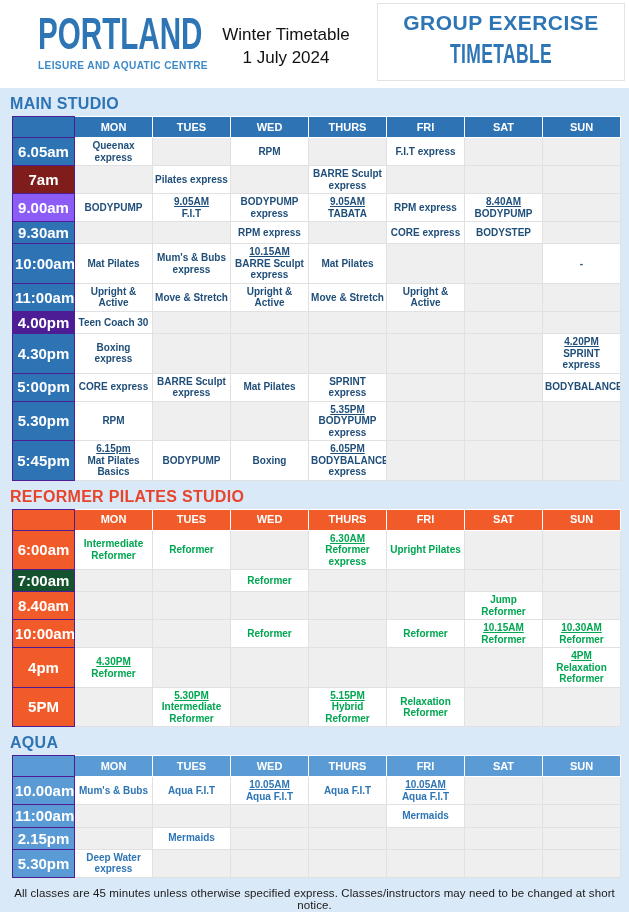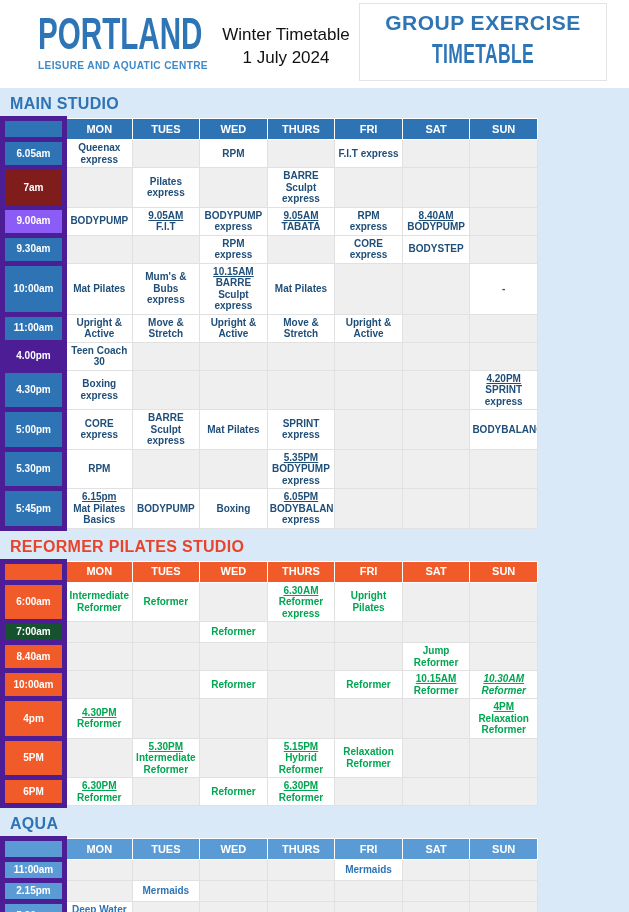--- a/index.html
+++ b/index.html
@@ -19,40 +19,40 @@
   }
   .logo-sub {
     margin-top:9px; font-size:11px; font-weight:700; color:#3E8AC9;
     letter-spacing:0.4px; transform:scale(0.92,1.05); transform-origin:left top; white-space:nowrap;
   }
   .center-title {
     position:absolute; left:178px; top:24px; width:216px; text-align:center;
     color:#111; font-size:17px; line-height:1.35;
   }
   .ge-box {
-    position:absolute; right:22px; top:3px; width:248px; height:78px;
+    position:absolute; right:4px; top:3px; width:248px; height:78px;
     background:#FFFFFF; border:1px solid #E3E3E3; text-align:center;
   }
   .ge-line1 { margin-top:7px; font-size:21px; font-weight:800; color:#2E75B6; letter-spacing:0.5px; white-space:nowrap; }
   .ge-line2 {
     margin-top:2px; font-size:25px; font-weight:800; color:#2E75B6;
     transform:scale(0.70,1.12); transform-origin:center top; letter-spacing:0.5px;
   }
 
   
   h2.section-title { margin:7px 0 3px 10px; font-size:16px; font-weight:800; letter-spacing:0.3px; }
 
-  table.grid { width:538px; margin:0 10px 4px 0; border-collapse:collapse; table-layout:fixed; }
+  table.grid { width:609px; margin:0 10px 4px 12px; border-collapse:collapse; table-layout:fixed; }
   table.grid col.c-time { width:62px; }
   table.grid th, table.grid td {
     padding:2px 2px; text-align:center; vertical-align:middle;
     font-weight:bold; line-height:1.15; overflow:hidden;
   }
   table.grid thead th { color:#FFF; font-size:11px; height:21px; border:1px solid #FFFFFF; }
-  table.grid th.time-cell { color:#FFF; font-size:10px; height:20px; border:5px solid #4c1d95; width:62px; }
+  table.grid th.time-cell { color:#FFF; font-size:15px; height:20px; border:1px solid #4c1d95; width:62px; }
   table.grid td { font-size:10px; height:21px; border:1px solid #E1E1E1; }
   table.grid td.filled { background:#FFFFFF; }
   table.grid td.empty  { background:#EFEFEF; }
   .cell-time { display:block; text-decoration:underline; }
 
   
   .footer-note {
     margin-top:9px; text-align:center; font-size:11.5px; color:#1A1A1A; letter-spacing:0.1px;
   }
 </style>
@@ -271,49 +271,39 @@
           <td class="empty"></td>
         </tr>
         <tr>
           <th class="time-cell" style="background: rgb(241, 90, 41);">10:00am</th>
           <td class="empty"></td>
           <td class="empty"></td>
           <td class="filled" style="color: rgb(0, 166, 81);"><span>Reformer</span></td>
           <td class="empty"></td>
           <td class="filled" style="color: rgb(0, 166, 81);"><span>Reformer</span></td>
           <td class="filled" style="color: rgb(0, 166, 81);"><span class="cell-time">10.15AM</span><span>Reformer</span></td>
-          <td class="filled" style="color: rgb(0, 166, 81); font-style: italic;"><span class="cell-time">10.30AM</span><span>Reformer</span></td>
+          <td class="filled" style="color: rgb(0, 166, 81);"><span class="cell-time">10.30AM</span><span>Reformer</span></td>
         </tr>
         <tr>
           <th class="time-cell" style="background: rgb(241, 90, 41);">4pm</th>
           <td class="filled" style="color: rgb(0, 166, 81);"><span class="cell-time">4.30PM</span><span>Reformer</span></td>
           <td class="empty"></td>
           <td class="empty"></td>
           <td class="empty"></td>
           <td class="empty"></td>
           <td class="empty"></td>
           <td class="filled" style="color: rgb(0, 166, 81);"><span class="cell-time">4PM</span><span>Relaxation Reformer</span></td>
         </tr>
         <tr>
           <th class="time-cell" style="background: rgb(241, 90, 41);">5PM</th>
           <td class="empty"></td>
           <td class="filled" style="color: rgb(0, 166, 81);"><span class="cell-time">5.30PM</span><span>Intermediate Reformer</span></td>
           <td class="empty"></td>
           <td class="filled" style="color: rgb(0, 166, 81);"><span class="cell-time">5.15PM</span><span>Hybrid Reformer</span></td>
           <td class="filled" style="color: rgb(0, 166, 81);"><span>Relaxation Reformer</span></td>
-          <td class="empty"></td>
-          <td class="empty"></td>
-        </tr>
-        <tr>
-          <th class="time-cell" style="background: rgb(241, 90, 41);">6PM</th>
-          <td class="filled" style="color: rgb(0, 166, 81);"><span class="cell-time">6.30PM</span><span>Reformer</span></td>
-          <td class="empty"></td>
-          <td class="filled" style="color: rgb(0, 166, 81);"><span>Reformer</span></td>
-          <td class="filled" style="color: rgb(0, 166, 81);"><span class="cell-time">6.30PM</span><span>Reformer</span></td>
-          <td class="empty"></td>
           <td class="empty"></td>
           <td class="empty"></td>
         </tr>
       </tbody>
     </table>
 </div>
 
 <div>
   <h2 class="section-title" style="color: rgb(46, 116, 181);">AQUA</h2>
   <table class="grid">
@@ -334,20 +324,30 @@
           <th style="background: rgb(91, 155, 213);">TUES</th>
           <th style="background: rgb(91, 155, 213);">WED</th>
           <th style="background: rgb(91, 155, 213);">THURS</th>
           <th style="background: rgb(91, 155, 213);">FRI</th>
           <th style="background: rgb(91, 155, 213);">SAT</th>
           <th style="background: rgb(91, 155, 213);">SUN</th>
         </tr>
       </thead>
       <tbody>
         <tr>
+          <th class="time-cell" style="background: rgb(91, 155, 213);">10.00am</th>
+          <td class="filled" style="color: rgb(46, 117, 182);"><span>Mum's &amp; Bubs</span></td>
+          <td class="filled" style="color: rgb(46, 117, 182);"><span>Aqua F.I.T</span></td>
+          <td class="filled" style="color: rgb(46, 117, 182);"><span class="cell-time">10.05AM</span><span>Aqua F.I.T</span></td>
+          <td class="filled" style="color: rgb(46, 117, 182);"><span>Aqua F.I.T</span></td>
+          <td class="filled" style="color: rgb(46, 117, 182);"><span class="cell-time">10.05AM</span><span>Aqua F.I.T</span></td>
+          <td class="empty"></td>
+          <td class="empty"></td>
+        </tr>
+        <tr>
           <th class="time-cell" style="background: rgb(91, 155, 213);">11:00am</th>
           <td class="empty"></td>
           <td class="empty"></td>
           <td class="empty"></td>
           <td class="empty"></td>
           <td class="filled" style="color: rgb(46, 117, 182);"><span>Mermaids</span></td>
           <td class="empty"></td>
           <td class="empty"></td>
         </tr>
         <tr>

